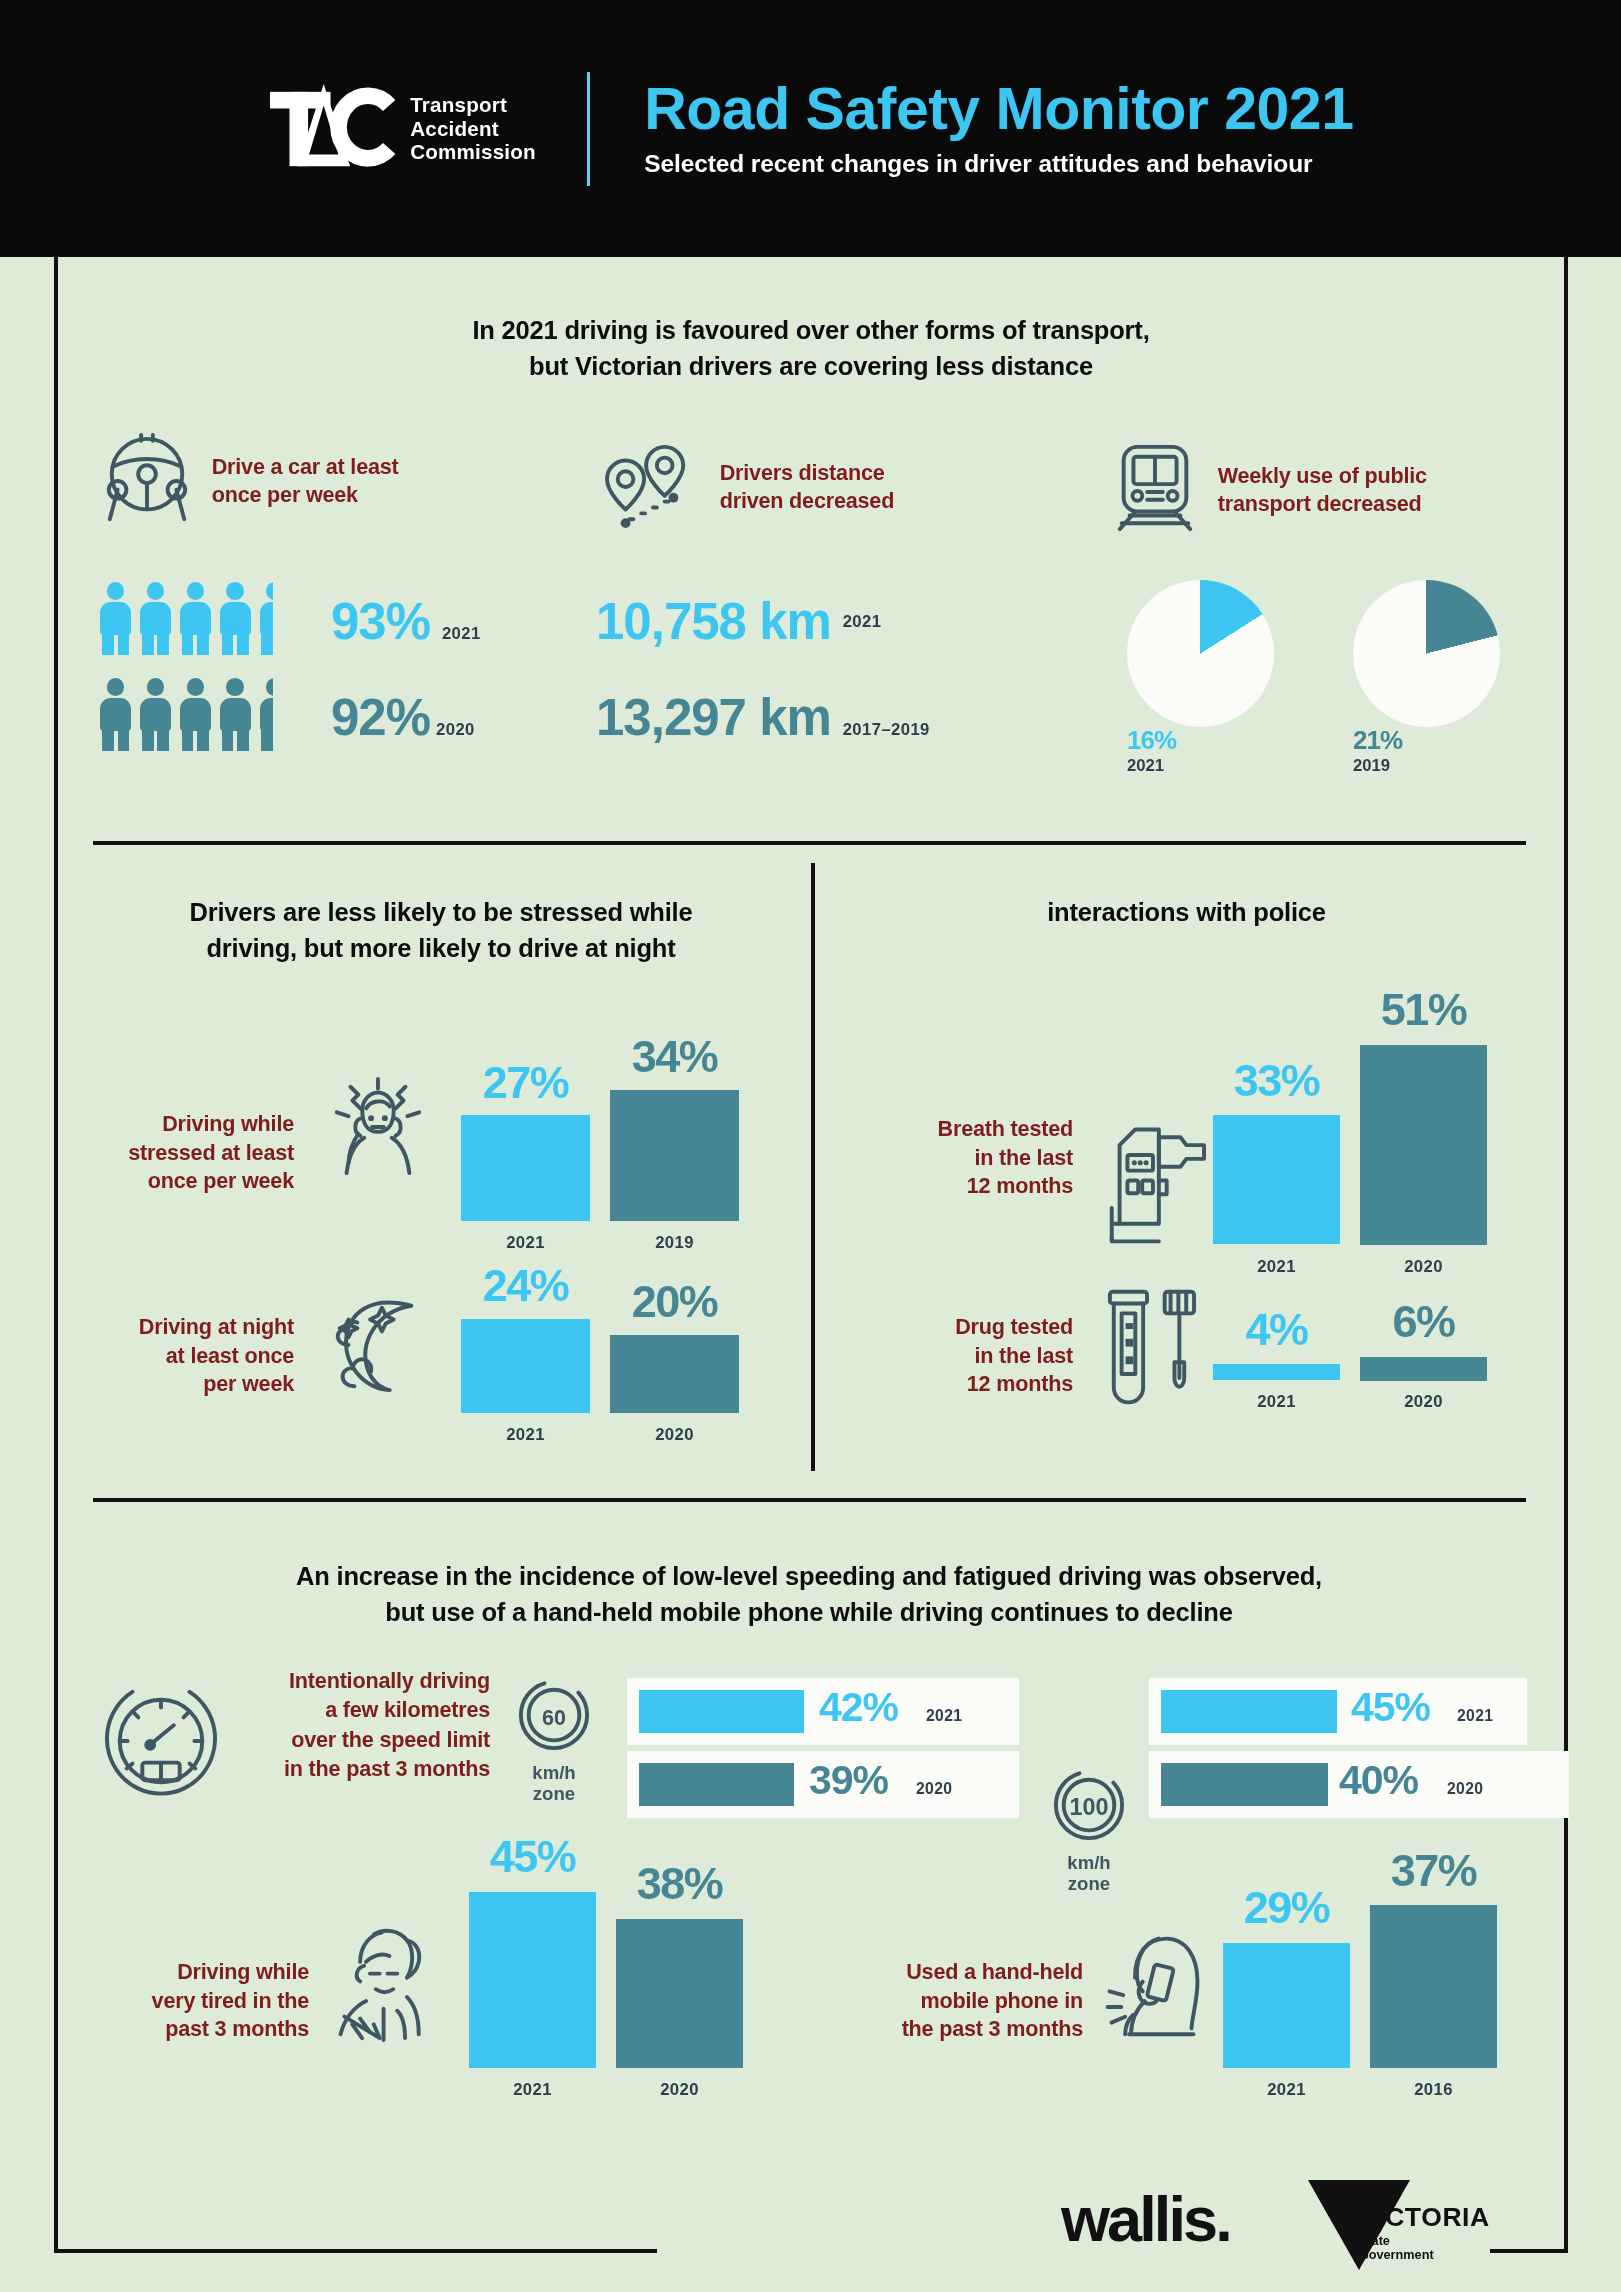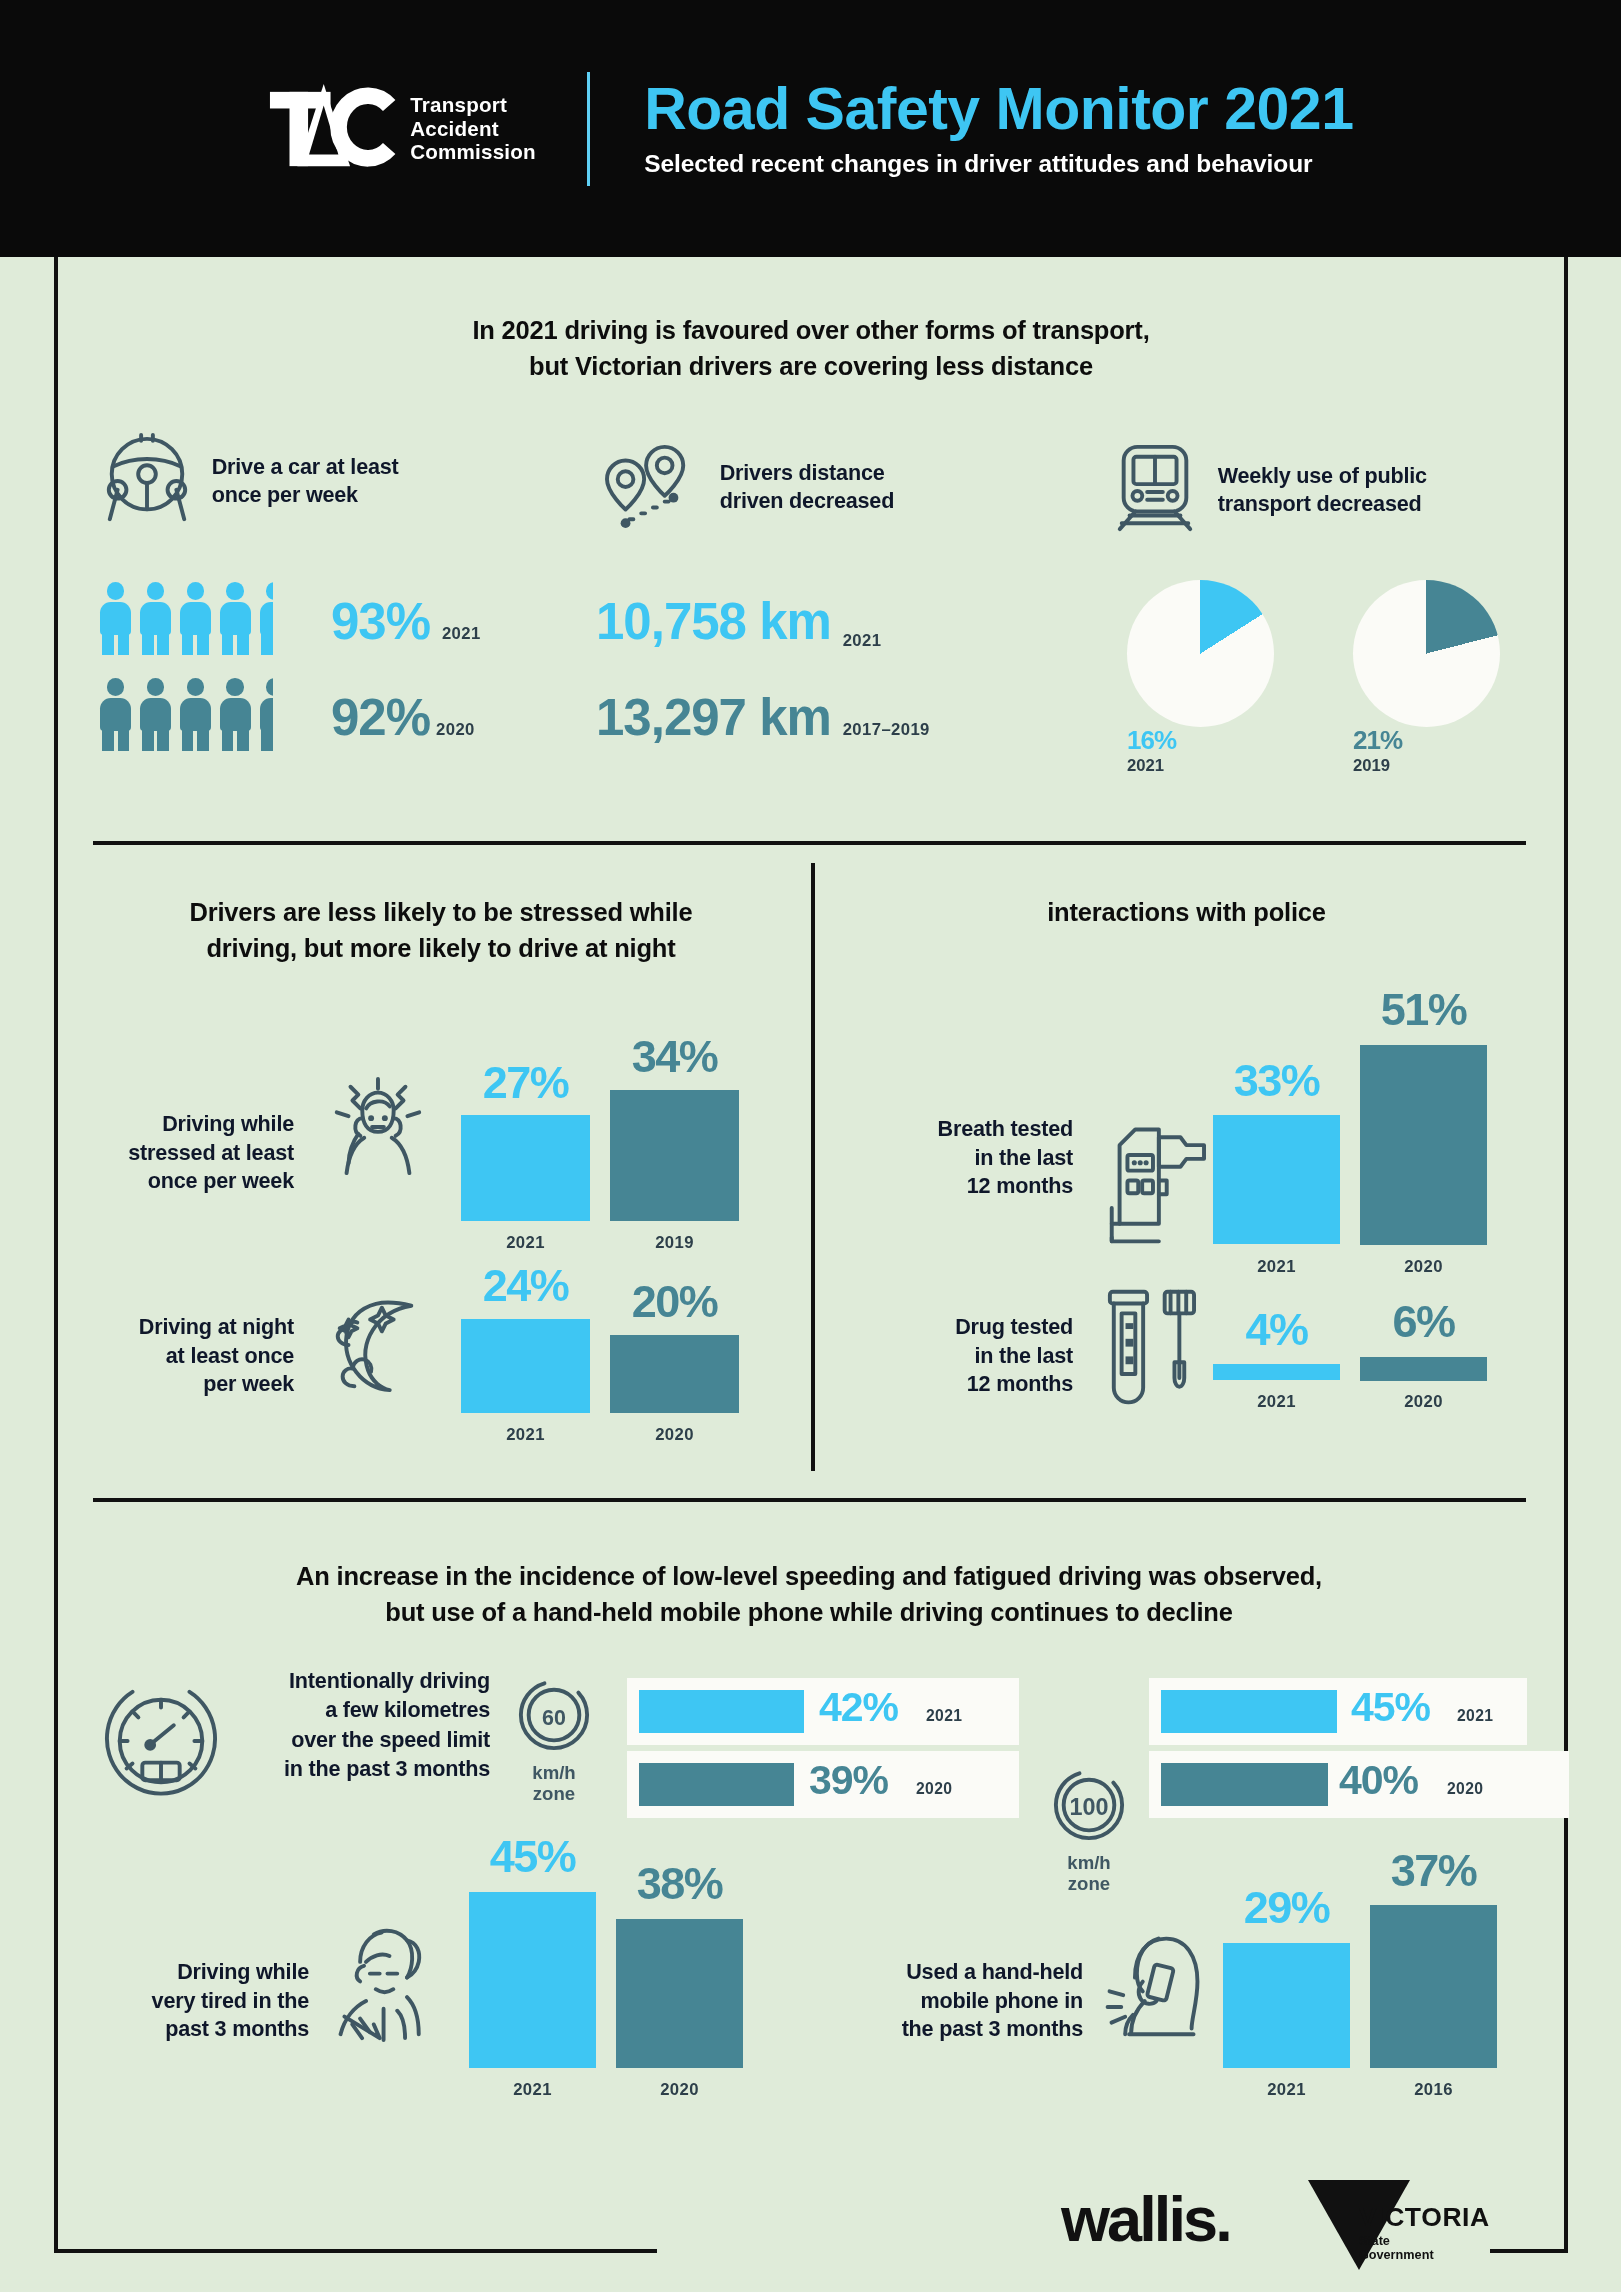--- a/index.html
+++ b/index.html
@@ -31,21 +31,21 @@
   .footer-rule-r{position:absolute;left:1490px;top:2249px;width:78px;height:3.9px;background:#111;}
 
   .divider{position:absolute;height:3.9px;background:#111;}
   .vdivider{position:absolute;width:3.9px;background:#111;}
 
   
   .sec-head{position:absolute;text-align:center;color:#0d0d0d;font-weight:bold;
             font-size:25.5px;line-height:1.42;letter-spacing:-0.2px;}
 
   
-  .label{color:#0f172a;font-size:21.6px;line-height:1.32;font-weight:bold;letter-spacing:-0.2px;}
+  .label{color:#7f1d1d;font-size:21.6px;line-height:1.32;font-weight:bold;letter-spacing:-0.2px;}
   .year{color:#2d3f4a;font-size:16.7px;font-weight:bold;letter-spacing:0.4px;}
   .year-sm{color:#2d3f4a;font-size:15.7px;font-weight:bold;letter-spacing:0.4px;}
   .big-blue{color:#3ec6f3;font-weight:bold;letter-spacing:-1px;}
   .big-teal{color:#468594;font-weight:bold;letter-spacing:-1px;}
 
   .ic{stroke:#3f5763;fill:none;stroke-width:4;stroke-linecap:round;stroke-linejoin:round;}
   .icf{fill:#3f5763;}
 
   
   .topitem{position:absolute;display:flex;align-items:center;gap:15.7px;}
@@ -227,21 +227,21 @@
         <circle class="icf" cx="30" cy="84" r="5"></circle>
         <circle class="icf" cx="79" cy="58" r="5"></circle>
       </svg>
     </span>
     <div class="label">
       <div>Drivers distance</div>
       <div>driven decreased</div>
     </div>
   </div>
 
-  <div style="position:absolute;left:596px;top:592px;display:flex;align-items:flex-end;gap:11.8px;">
+  <div style="position:absolute;left:596px;top:592px;display:flex;align-items:center;gap:11.8px;">
     <span class="big-blue" style="font-size:51px;">10,758 km</span>
     <span class="year">2021</span>
   </div>
   <div style="position:absolute;left:596px;top:688px;display:flex;align-items:baseline;gap:11.8px;">
     <span class="big-teal" style="font-size:51px;">13,297 km</span>
     <span class="year">2017–2019</span>
   </div>
 
   <div class="topitem" style="left:1108px;top:441px;">
     <span>

